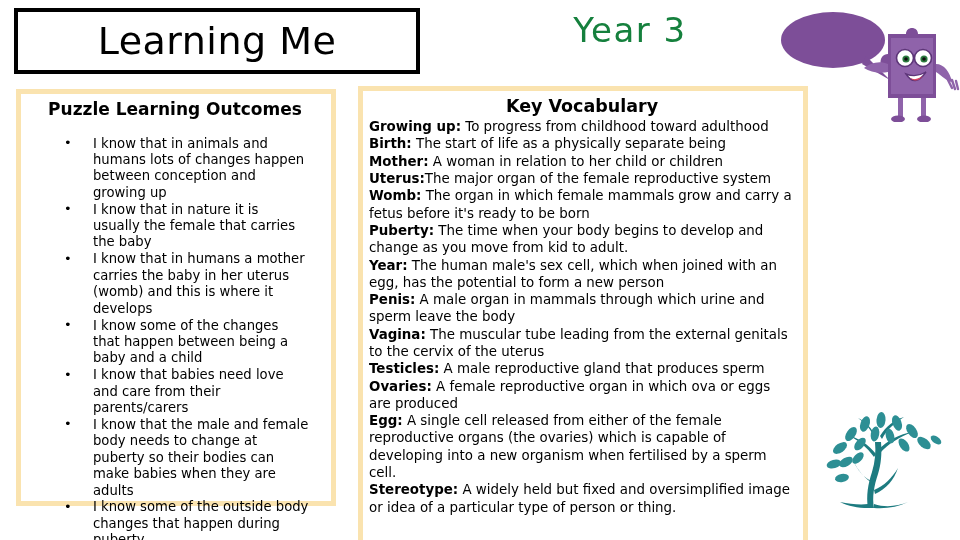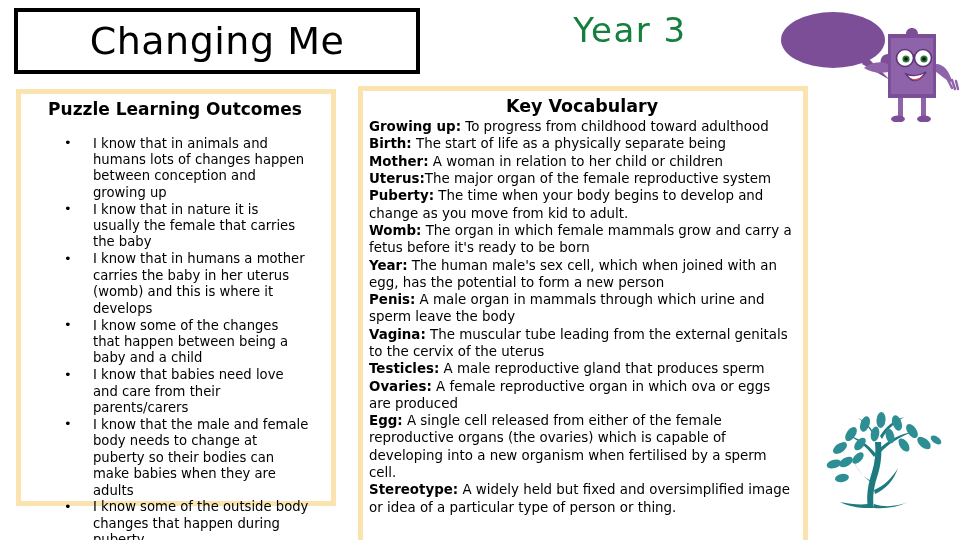--- a/index.html
+++ b/index.html
@@ -137,21 +137,21 @@
     top: 412px;
     width: 132px;
     height: 124px;
   }
   #school-logo svg { display: block; }
 </style>
 </head>
 <body>
 
 <div id="title-box">
-  <div id="title-text">Changing Me</div>
+  <div id="title-text">Learning Me</div>
 </div>
 
 <div id="year-label">Year 3</div>
 
 <div id="mascot">
   <svg width="182" height="120" viewBox="0 0 182 120" xmlns="http://www.w3.org/2000/svg">
 
     <ellipse cx="55" cy="38" rx="52" ry="28" fill="#7d4e98"></ellipse>
     <path d="M88 54 L112 78 L84 62 Z" fill="#7d4e98"></path>
 
@@ -203,22 +203,22 @@
     </ul>
 </div>
 
 <div class="panel" id="vocab-panel">
   <div class="panel-heading" id="vocab-heading">Key Vocabulary</div>
   <ul id="vocab-list">
       <li><span class="term">Growing up:</span><span class="definition"> To progress from childhood toward adulthood</span></li>
       <li><span class="term">Birth:</span><span class="definition">  The start of life as a physically separate being</span></li>
       <li><span class="term">Mother:</span><span class="definition"> A woman in relation to her child or children</span></li>
       <li><span class="term">Uterus:</span><span class="definition">The major organ of the female reproductive system</span></li>
+      <li><span class="term">Womb:</span><span class="definition">  The organ in which female mammals grow and carry a fetus before it's ready to be born</span></li>
       <li><span class="term">Puberty:</span><span class="definition">  The time when your body begins to develop and change as you move from kid to adult.</span></li>
-      <li><span class="term">Womb:</span><span class="definition">  The organ in which female mammals grow and carry a fetus before it's ready to be born</span></li>
       <li><span class="term">Year:</span><span class="definition">  The human male's sex cell, which when joined with an egg, has the potential to form a new person</span></li>
       <li><span class="term">Penis:</span><span class="definition">  A male organ in mammals through which urine and sperm leave the body</span></li>
       <li><span class="term">Vagina:</span><span class="definition">  The muscular tube leading from the external genitals to the cervix of the uterus</span></li>
       <li><span class="term">Testicles:</span><span class="definition">  A male reproductive gland that produces sperm</span></li>
       <li><span class="term">Ovaries:</span><span class="definition"> A female reproductive organ in which ova or eggs are produced</span></li>
       <li><span class="term">Egg:</span><span class="definition">  A single cell released from either of the female reproductive organs (the ovaries) which is capable of developing into a new organism when fertilised by a sperm cell.</span></li>
       <li><span class="term">Stereotype:</span><span class="definition">  A widely held but fixed and oversimplified image or idea of a particular type of person or thing.</span></li>
     </ul>
 </div>
 

